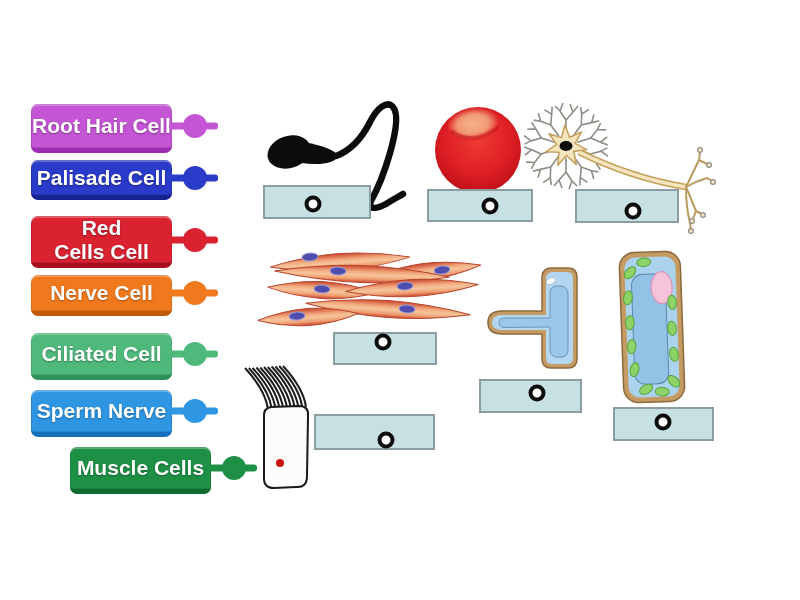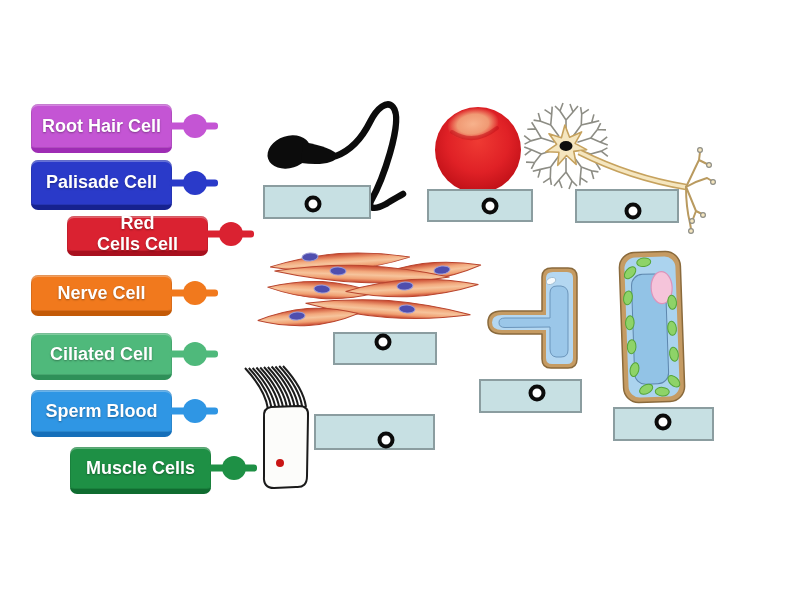--- a/index.html
+++ b/index.html
@@ -2,21 +2,21 @@
 <html><head>
 <meta charset="utf-8">
 <style>
   html,body{margin:0;padding:0;background:#fff;}
   #stage{position:relative;width:800px;height:600px;background:#fff;overflow:hidden;
          font-family:"Liberation Sans",sans-serif;}
   #art{position:absolute;left:0;top:0;z-index:1;}
   
   .label-btn{position:absolute;left:31px;width:141px;box-sizing:border-box;z-index:3;
     border-radius:7px;background:var(--c);border-bottom:5px solid var(--sh);
-    color:#fff;font-weight:bold;font-size:18px;line-height:1.12;
+    color:#fff;font-weight:bold;font-size:21px;line-height:1.12;
     display:flex;flex-direction:column;align-items:center;justify-content:center;
     text-align:center;text-shadow:0 1px 2px rgba(0,0,0,.35);cursor:grab;
     box-shadow:inset 0 2px 0 rgba(255,255,255,.28), inset 0 0 0 1px rgba(0,0,0,.10);}
   .label-btn .line{white-space:nowrap;}
   .label-btn .stem{position:absolute;left:138px;top:50%;width:49px;height:7px;
     transform:translateY(-50%);background:var(--c);border-radius:3px;}
   .label-btn .pin{position:absolute;left:152px;top:50%;width:24px;height:24px;
     transform:translateY(-50%);background:var(--c);border-radius:50%;}
   
   .drop-box{position:absolute;z-index:2;background:#c7e0e3;border:2px solid #8b9da0;
@@ -185,27 +185,27 @@
 
   <div class="drop-box" style="left:613px;top:407px;width:101px;height:34px;"></div>
   <div class="drop-pin" style="left:663px;top:422px;"></div>
 
   <div class="label-btn" style="top: 104px; height: 49px; --c: #c455d4; --sh: #9e2db4;">
     <span class="stem"></span>
     <span class="pin"></span>
     <span class="line">Root Hair Cell</span>
   </div>
 
-  <div class="label-btn" style="top: 160px; height: 50px; --c: #2a3ac9; --sh: #16228f;">
+  <div class="label-btn" style="top: 160px; height: 40px; --c: #2a3ac9; --sh: #16228f;">
     <span class="stem"></span>
     <span class="pin"></span>
     <span class="line">Palisade Cell</span>
   </div>
 
-  <div class="label-btn" style="top: 216px; height: 40px; margin-left: 36px; --c: #da2231; --sh: #a8101e;">
+  <div class="label-btn" style="top: 216px; height: 52px; --c: #da2231; --sh: #a8101e;">
     <span class="stem"></span>
     <span class="pin"></span>
     <span class="line">Red</span>
     <span class="line">Cells Cell</span>
   </div>
 
   <div class="label-btn" style="top: 275px; height: 41px; --c: #f1791d; --sh: #c35a07;">
     <span class="stem"></span>
     <span class="pin"></span>
     <span class="line">Nerve Cell</span>
@@ -213,21 +213,21 @@
 
   <div class="label-btn" style="top: 333px; height: 47px; align-items: center; --c: #4fb97b; --sh: #2e9058;">
     <span class="stem"></span>
     <span class="pin"></span>
     <span class="line">Ciliated Cell</span>
   </div>
 
   <div class="label-btn" style="top: 390px; height: 47px; --c: #2f96e4; --sh: #156fba;">
     <span class="stem"></span>
     <span class="pin"></span>
-    <span class="line">Sperm Blood</span>
+    <span class="line">Sperm Nerve</span>
   </div>
 
   <div class="label-btn" style="top: 447px; height: 47px; margin-left: 39px; --c: #1e9045; --sh: #0f6c30;">
     <span class="stem"></span>
     <span class="pin"></span>
     <span class="line">Muscle Cells</span>
   </div>
 
 </div>
 

